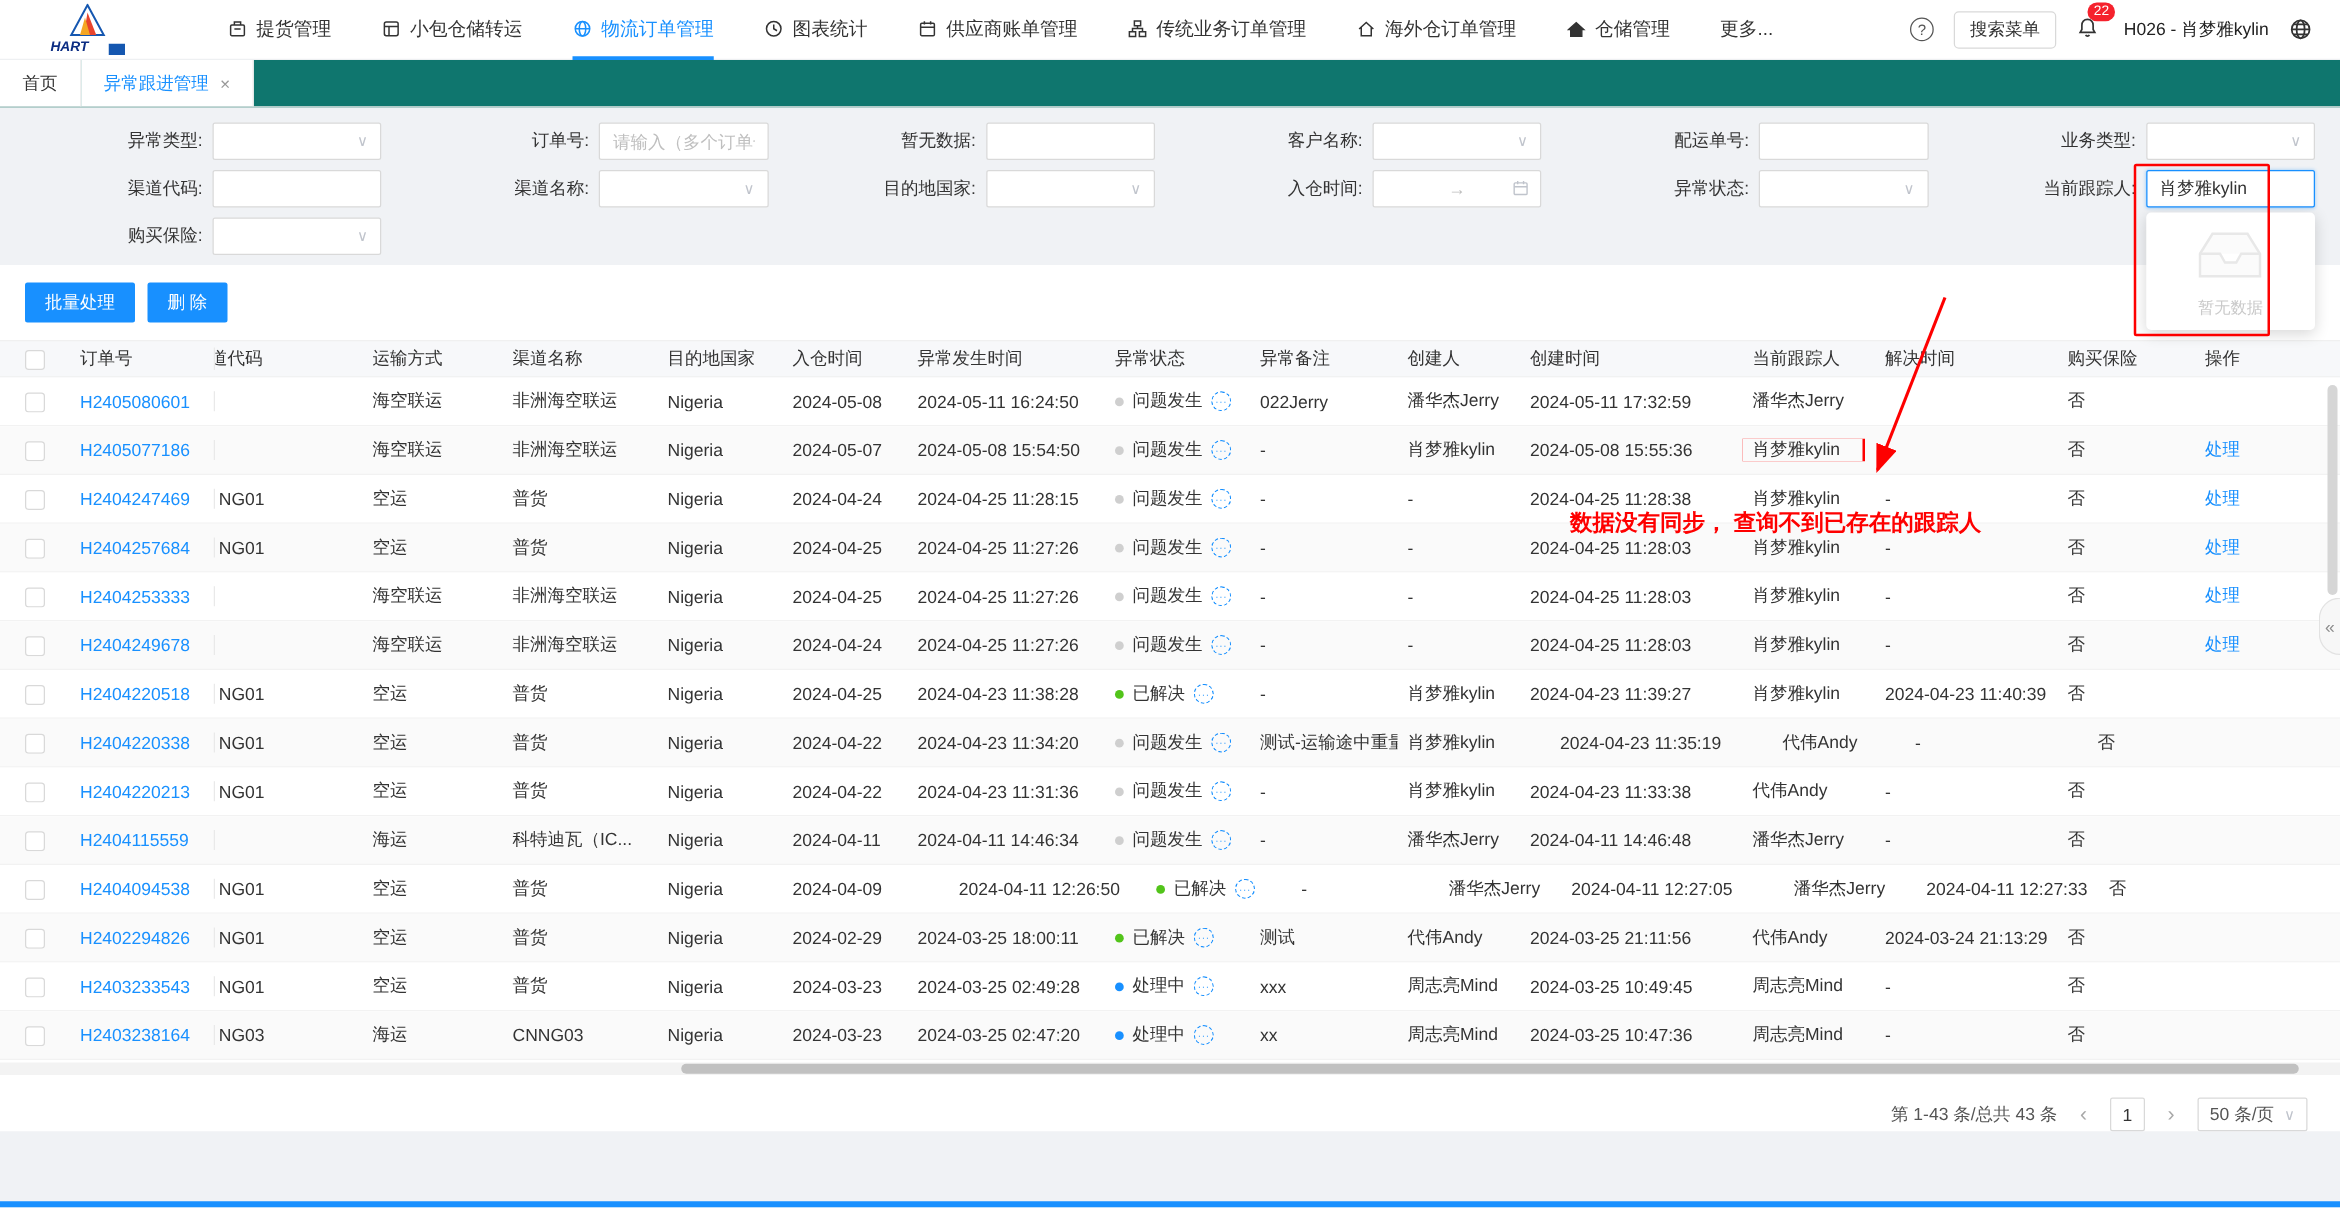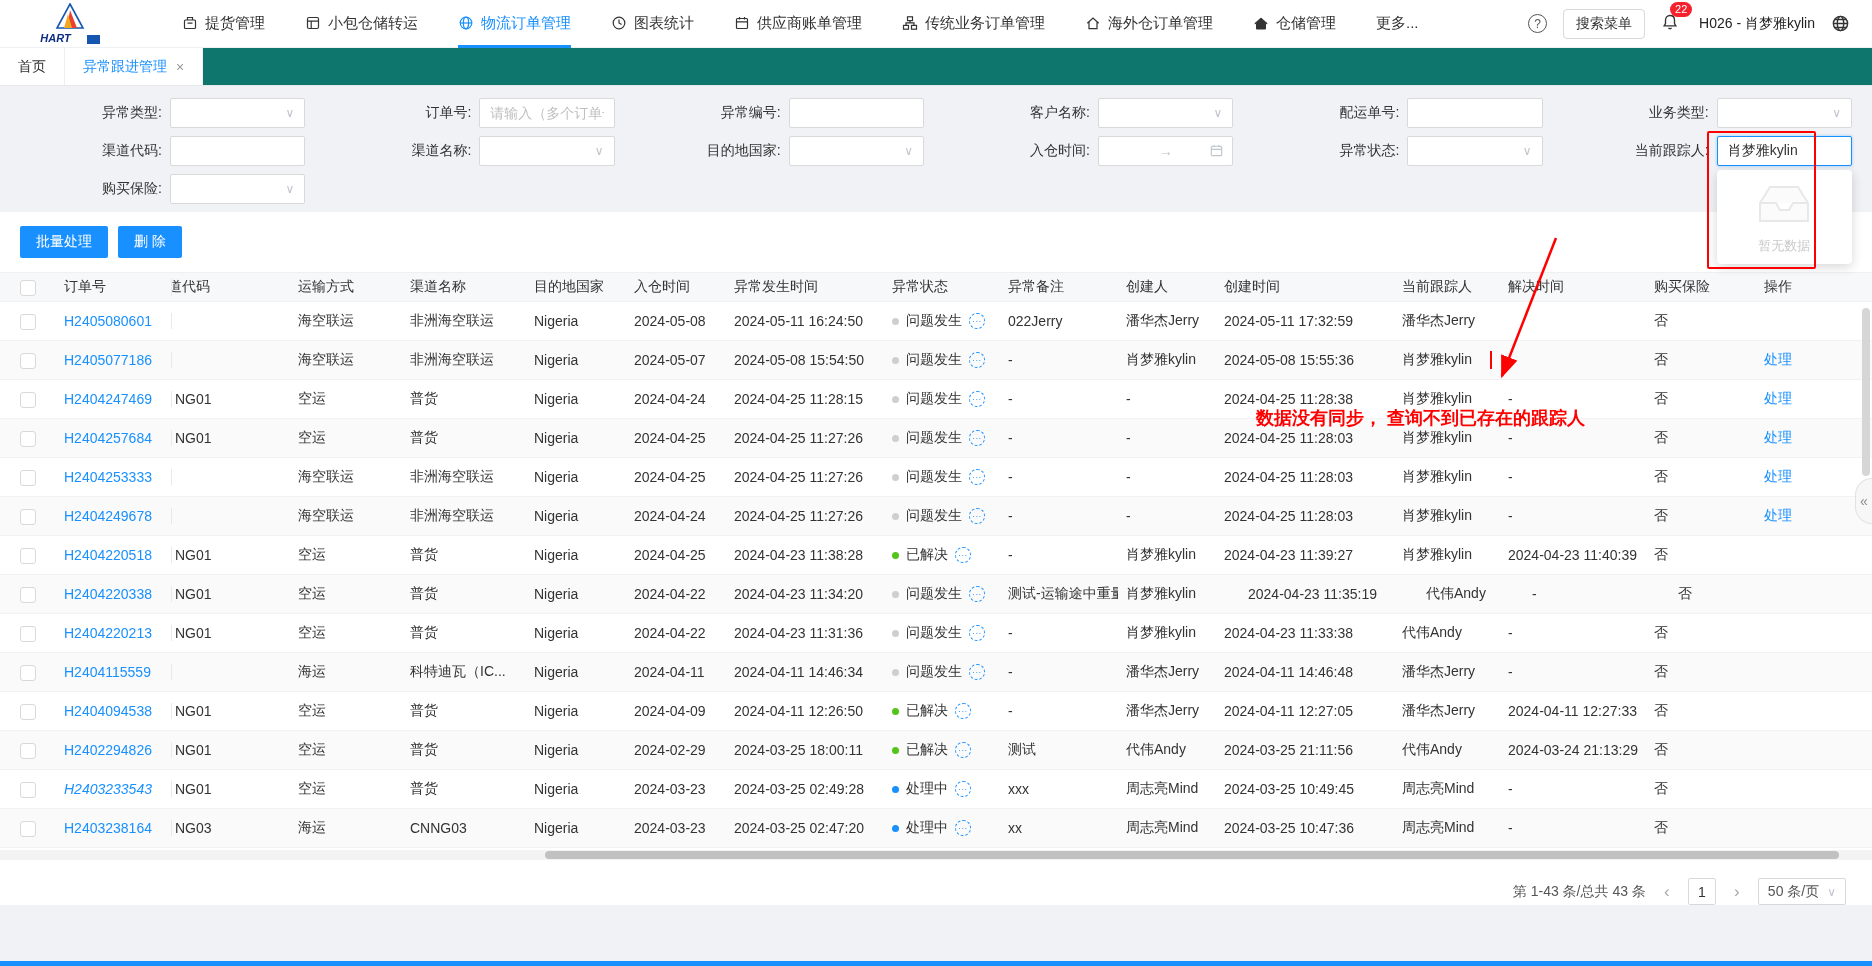--- a/index.html
+++ b/index.html
@@ -220,21 +220,21 @@
           <span class="sel-arrow">∨</span>
         </div>
       </div>
       <div class="field">
         <label class="flabel">订单号:</label>
         <div class="ctrl">
           <input class="inp" placeholder="请输入（多个订单号以&quot;,&quot;或者空格相分隔）" style="">
         </div>
       </div>
       <div class="field">
-        <label class="flabel">异常编号:</label>
+        <label class="flabel">暂无数据:</label>
         <div class="ctrl">
           <input class="inp" style="">
         </div>
       </div>
       <div class="field">
         <label class="flabel">客户名称:</label>
         <div class="ctrl boxy">
           <span class="sel-arrow">∨</span>
         </div>
       </div>
@@ -573,21 +573,21 @@
           <div class="td" style="width: 100px;"></div>
         </div>
         <div class="tr">
           <div class="td" style="width: 44px;"><span class="checkbox"></span></div>
           <div class="td pane-edge" style="width: 116px;"><span class="link">H2404094538</span></div>
           <div class="td clipcell" style="width: 118px;"><span style="margin-left: -5px;">NG01</span></div>
           <div class="td" style="width: 112px;">空运</div>
           <div class="td" style="width: 124px;">普货</div>
           <div class="td" style="width: 100px;">Nigeria</div>
           <div class="td" style="width: 100px;">2024-04-09</div>
-          <div class="td" style="width: 158px;">2024-04-11 12:26:50</div>
+          <div class="td" style="width: 158px; margin-left: 33px;">2024-04-11 12:26:50</div>
           <div class="td" style="width: 116px;">
             <span class="st-wrap">
               <span class="st-dot" style="background: rgb(82, 196, 26);"></span>
               <span>已解决</span>
               <span class="bubble">···</span>
             </span>
           </div>
           <div class="td" style="width: 118px;">-</div>
           <div class="td" style="width: 98px;">潘华杰Jerry</div>
           <div class="td" style="width: 178px;">2024-04-11 12:27:05</div>
@@ -615,21 +615,21 @@
           <div class="td" style="width: 118px;">测试</div>
           <div class="td" style="width: 98px;">代伟Andy</div>
           <div class="td" style="width: 178px;">2024-03-25 21:11:56</div>
           <div class="td" style="width: 106px;"><span>代伟Andy</span></div>
           <div class="td" style="width: 146px;">2024-03-24 21:13:29</div>
           <div class="td" style="width: 110px;">否</div>
           <div class="td" style="width: 100px;"></div>
         </div>
         <div class="tr">
           <div class="td" style="width: 44px;"><span class="checkbox"></span></div>
-          <div class="td pane-edge" style="width: 116px; font-style: italic;"><span class="link">H2403233543</span></div>
+          <div class="td pane-edge" style="width: 116px;"><span class="link">H2403233543</span></div>
           <div class="td clipcell" style="width: 118px;"><span style="margin-left: -5px;">NG01</span></div>
           <div class="td" style="width: 112px;">空运</div>
           <div class="td" style="width: 124px;">普货</div>
           <div class="td" style="width: 100px;">Nigeria</div>
           <div class="td" style="width: 100px;">2024-03-23</div>
           <div class="td" style="width: 158px;">2024-03-25 02:49:28</div>
           <div class="td" style="width: 116px;">
             <span class="st-wrap">
               <span class="st-dot" style="background: rgb(24, 144, 255);"></span>
               <span>处理中</span>

